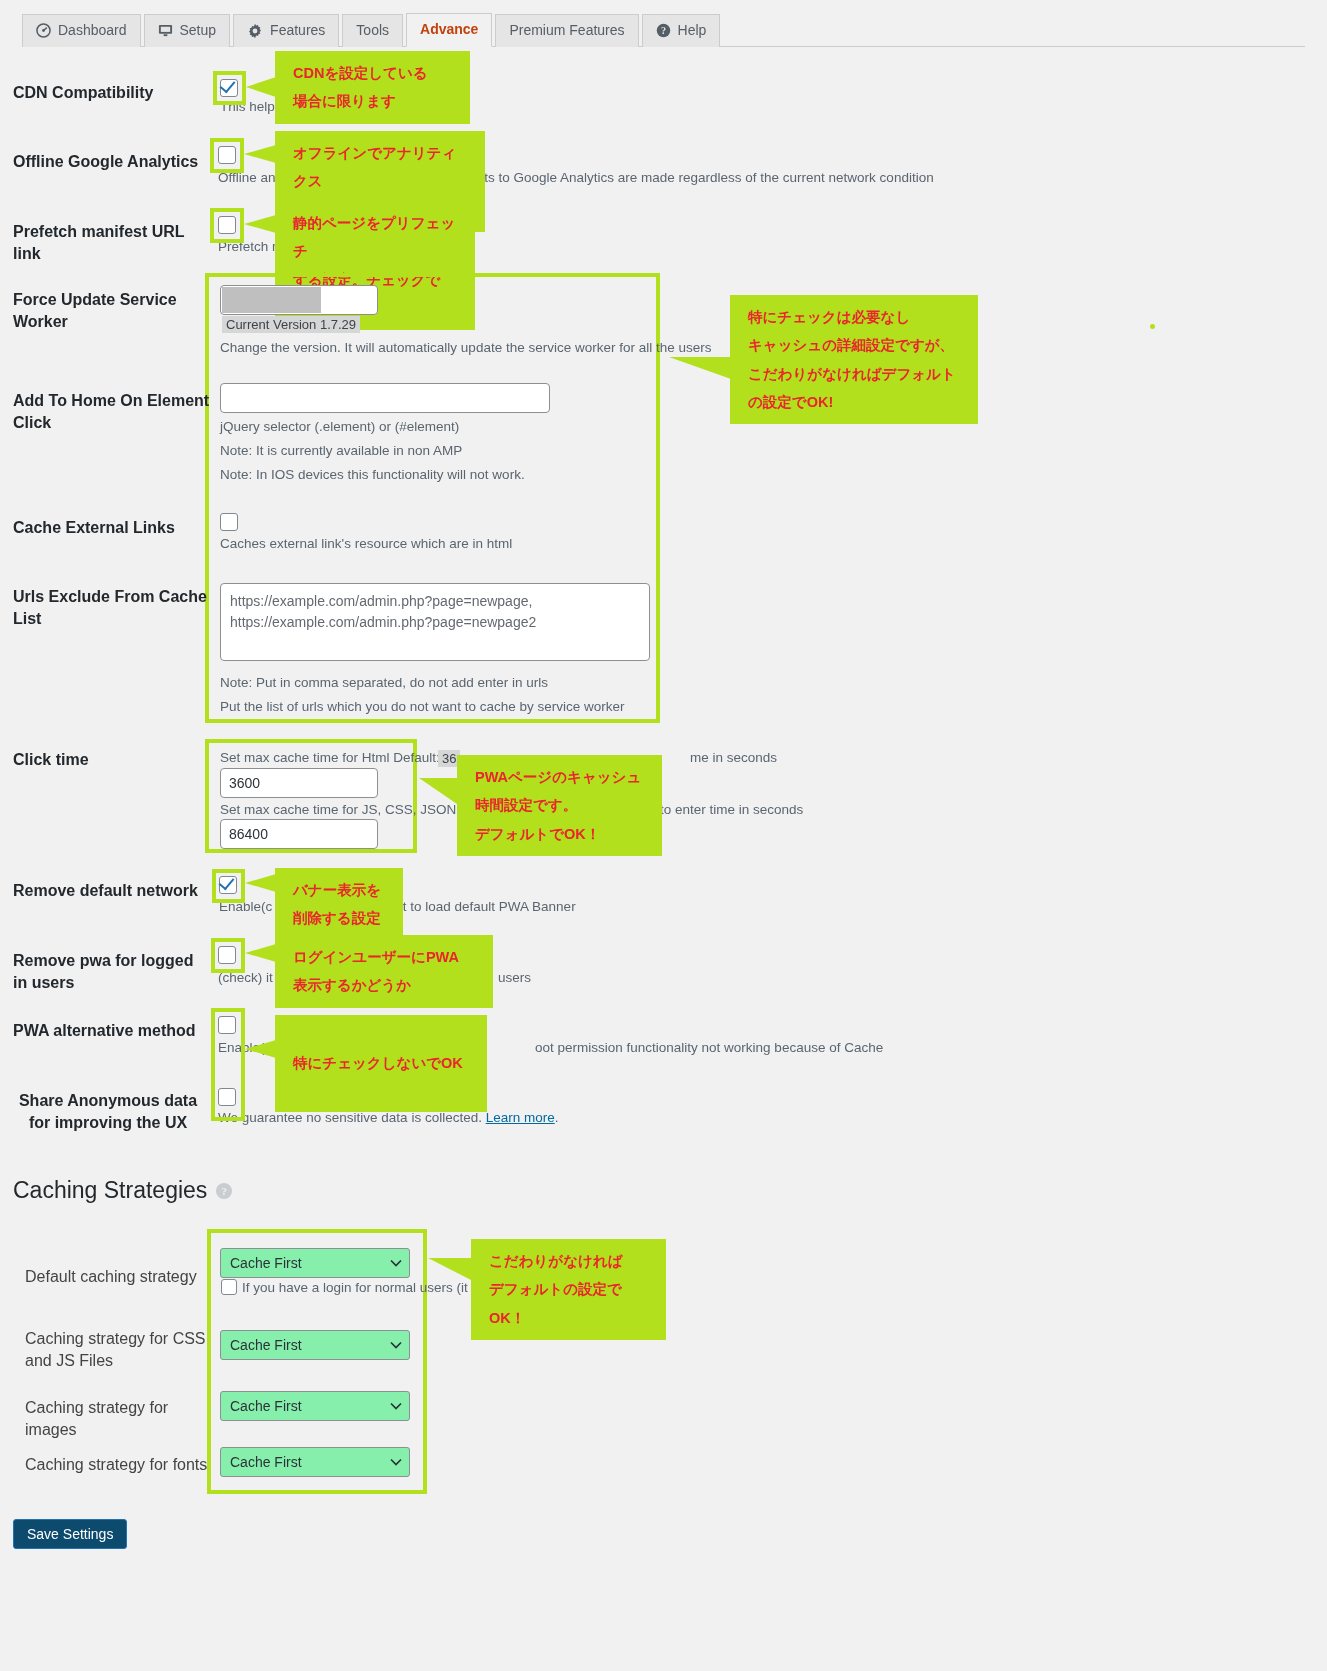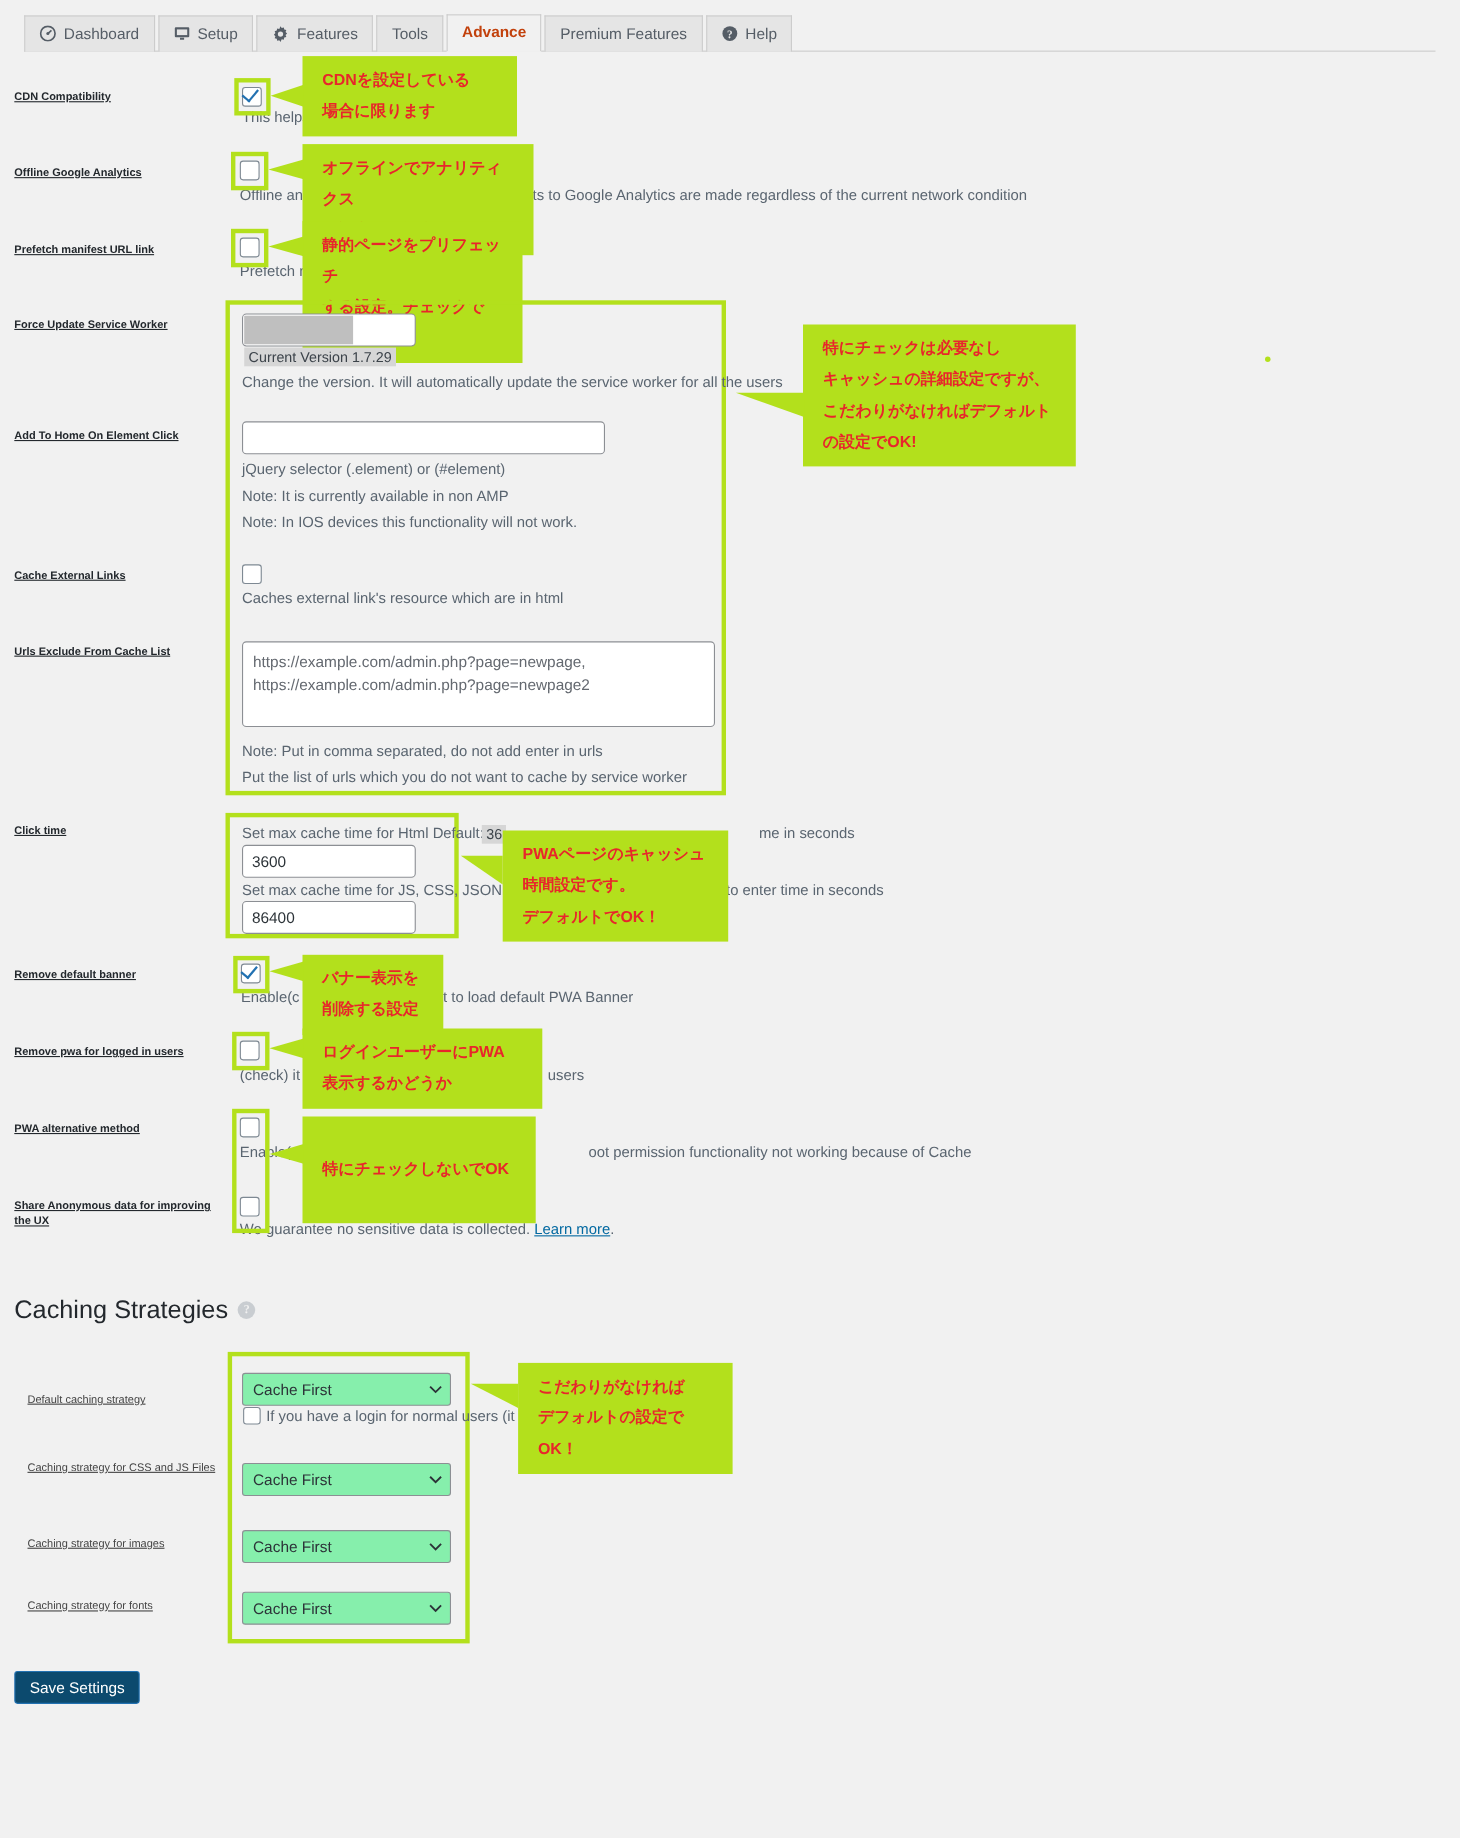--- a/index.html
+++ b/index.html
@@ -45,26 +45,25 @@
   .tab.active {
     background: #f1f1f1;
     color: #c2410c;
     font-weight: bold;
     border-bottom: 1px solid #f1f1f1;
   }
   .tab svg { display: block; }
   .rowlabel {
     position: absolute;
     left: 13px;
-    font-size: 10px;
+    font-size: 16px;
     font-weight: bold;
     color: #23282d;
     width: 195px;
     line-height: 1.35;
-    text-decoration: underline;
   }
   .rowlabel.thin { font-weight: normal; color: #444; }
 
   .desc {
     position: absolute;
     font-size: 13.5px;
     color: #5a6570;
     white-space: nowrap;
   }
 
@@ -338,21 +337,21 @@
 
 <div class="desc" style="left:220px; top:802px;">Set max cache time for JS, CSS, JSON De</div>
 <div class="desc" style="left:660px; top:802px;">to enter time in seconds</div>
 <input class="tinput" style="left: 220px; top: 819px; width: 158px;" value="86400">
 
 <div class="callout" style="left:457px; top:755px; width:205px;">PWAページのキャッシュ
 時間設定です。
 デフォルトでOK！</div>
 <div class="tail" style="left:419px; top:778px; border-width:0 38px 26px 0; border-color:transparent #b3e01c transparent transparent;"></div>
 
-<div class="rowlabel" style="top:880px;">Remove default banner</div>
+<div class="rowlabel" style="top:880px;">Remove default network</div>
 <div class="cb checked" style="left:219px; top:876px;"></div>
 <div class="desc" style="left:219px; top:899px;">Enable(c</div>
 <div class="desc" style="left:378px; top:899px;">want to load default PWA Banner</div>
 <div class="hlbox" style="left:212px; top:869px; width:33px; height:34px;"></div>
 <div class="callout" style="left:275px; top:868px; width:128px;">バナー表示を
 削除する設定</div>
 <div class="tail" style="left:245px; top:874px; border-width:9px 31px 9px 0; border-color:transparent #b3e01c transparent transparent;"></div>
 
 <div class="rowlabel" style="top:950px; width:190px;">Remove pwa for logged in users</div>
 <div class="cb" style="left:218px; top:946px;"></div>
@@ -361,21 +360,21 @@
 <div class="hlbox" style="left:211px; top:938px; width:34px; height:35px;"></div>
 <div class="callout" style="left:275px; top:935px; width:218px;">ログインユーザーにPWA
 表示するかどうか</div>
 <div class="tail" style="left:245px; top:944px; border-width:9px 31px 9px 0; border-color:transparent #b3e01c transparent transparent;"></div>
 
 <div class="rowlabel" style="top:1020px;">PWA alternative method</div>
 <div class="cb" style="left:218px; top:1016px;"></div>
 <div class="desc" style="left:218px; top:1040px;">Enable(ch</div>
 <div class="desc" style="left:535px; top:1040px;">oot permission functionality not working because of Cache</div>
 
-<div class="rowlabel" style="top:1090px; width:190px;">Share Anonymous data for improving the UX</div>
+<div class="rowlabel" style="top:1090px; width:190px;text-align:center;">Share Anonymous data for improving the UX</div>
 <div class="cb" style="left:218px; top:1088px;"></div>
 <div class="desc" style="left:218px; top:1110px;">
   <span>We guarantee no sensitive data is collected.</span>
   <a class="inlink" href="#">Learn more</a><span>.</span>
 </div>
 
 <div class="hlbox" style="left:211px; top:1008px; width:34px; height:113px;"></div>
 <div class="callout" style="left:275px; top:1015px; width:212px; height:97px; display:flex; align-items:center;">特にチェックしないでOK</div>
 <div class="tail" style="left:245px; top:1040px; border-width:9px 31px 9px 0; border-color:transparent #b3e01c transparent transparent;"></div>
 

